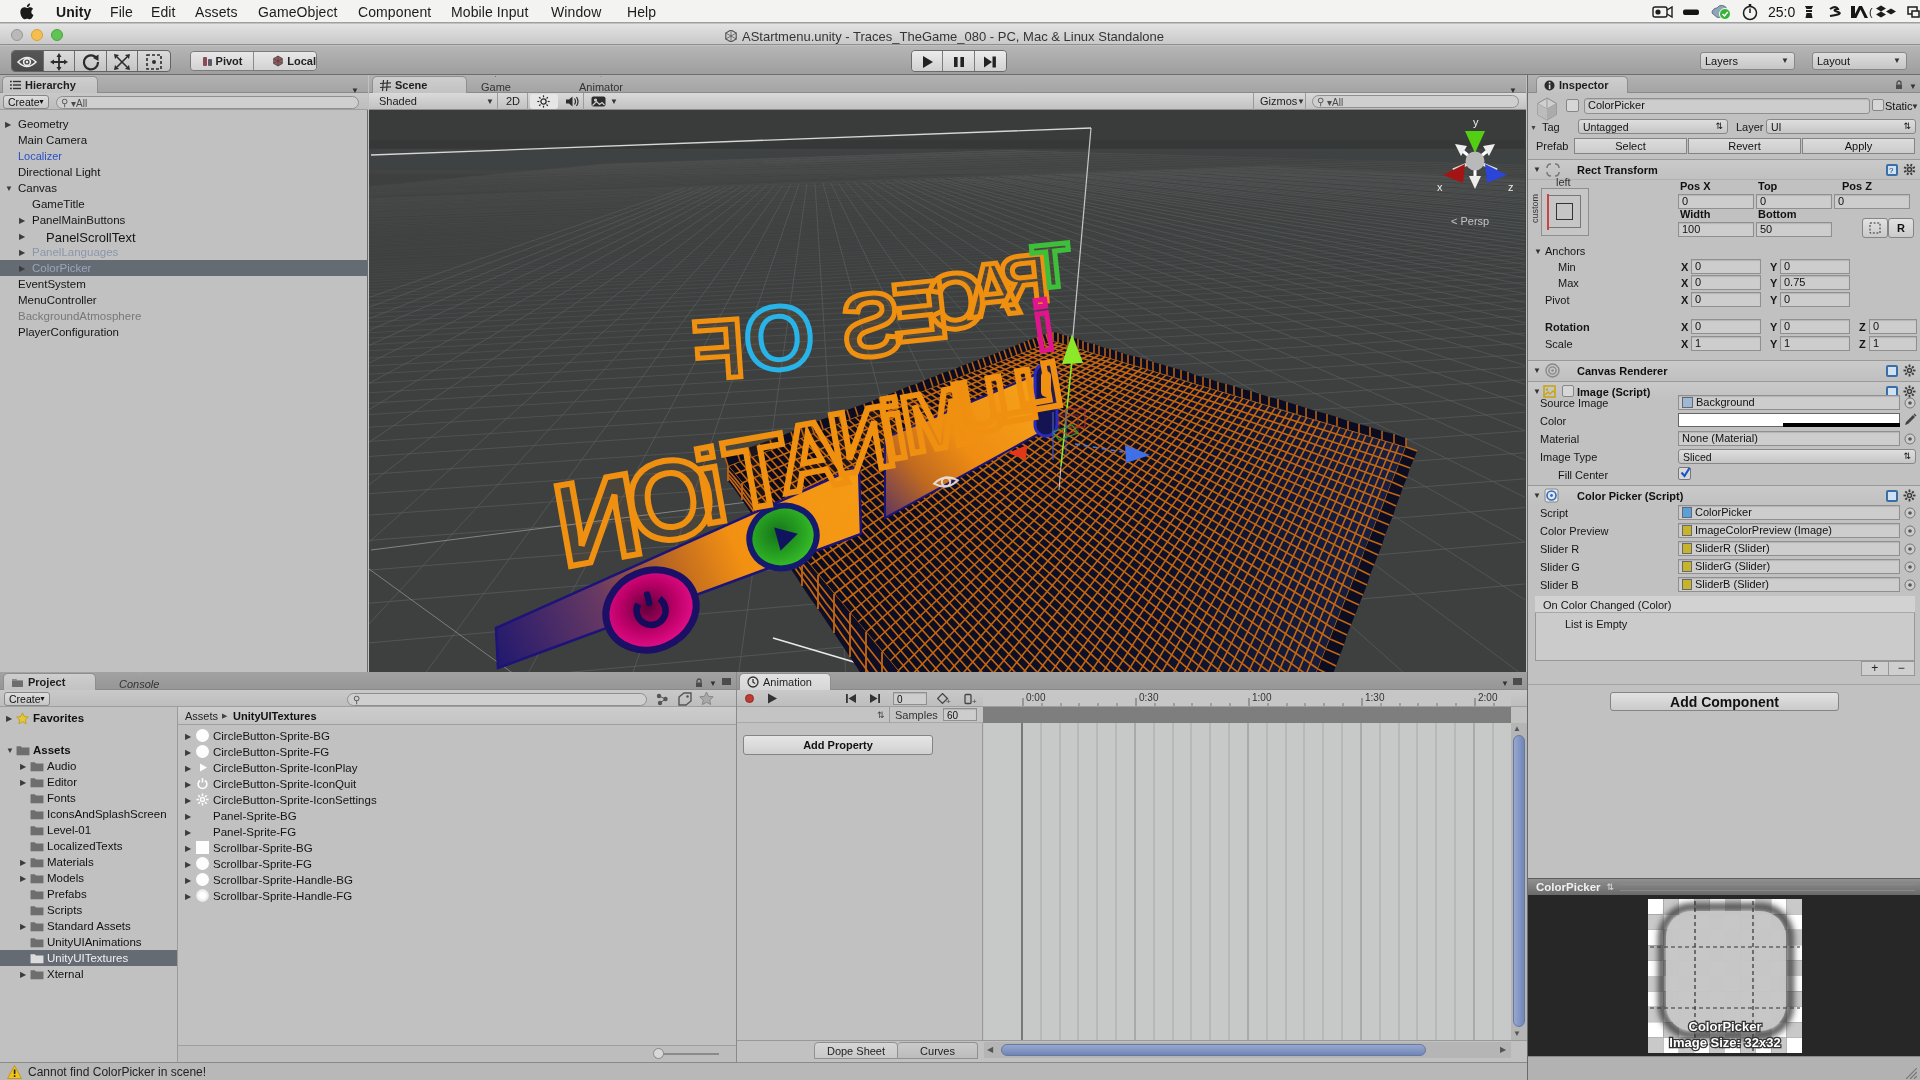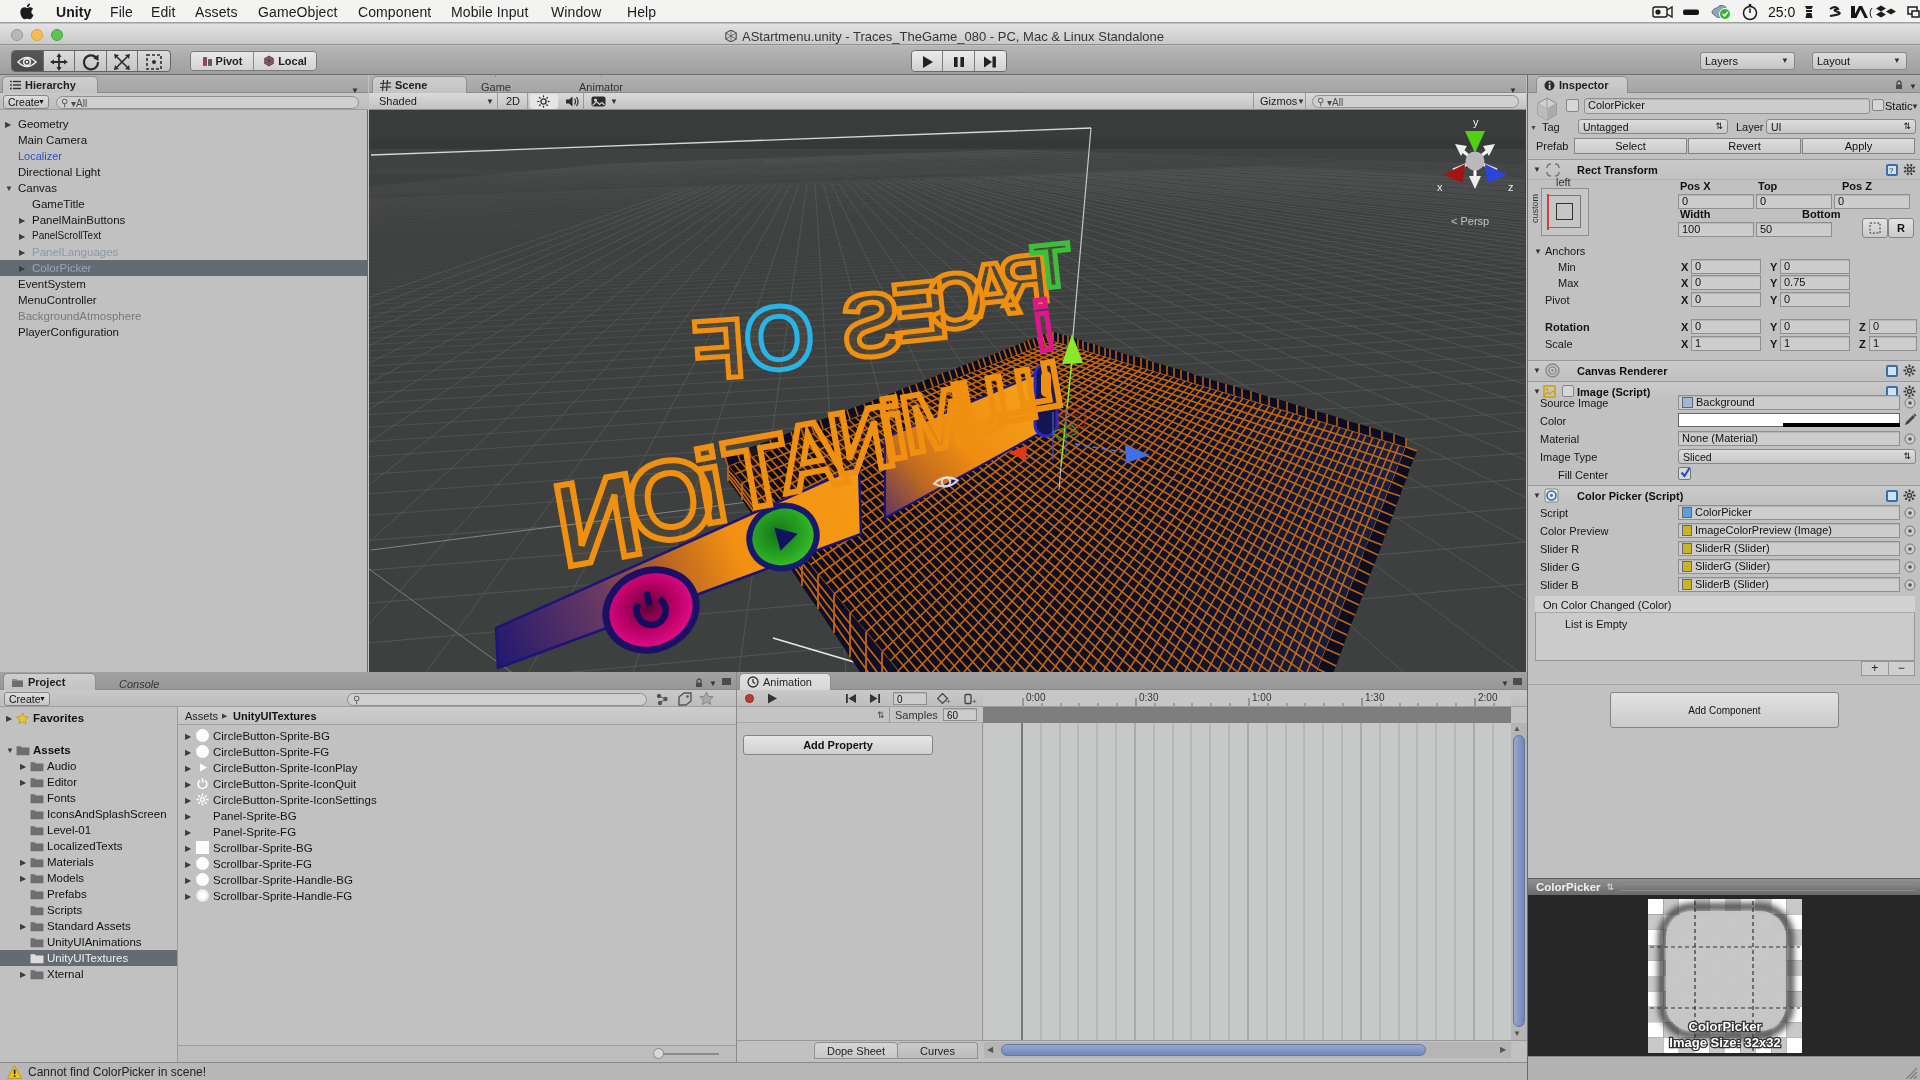--- a/index.html
+++ b/index.html
@@ -112,21 +112,21 @@
           <rect x="2" y="2" width="14" height="14" fill="none" stroke="#2c2c2c" stroke-width="1.6" stroke-dasharray="3 2"></rect>
           <circle cx="9" cy="9" r="2" fill="#2c2c2c"></circle>
         </svg>
 </div>
 </div>
 <div class="abs" style="left:190px;top:5px;width:127px;height:20px;display:flex;border:1px solid #7b7b7b;border-radius:4px;overflow:hidden;">
 <div style="flex:1;background:linear-gradient(#e8e8e8,#d2d2d2);border-right:1px solid #8a8a8a;display:flex;align-items:center;justify-content:center;gap:3px;font-weight:bold;color:#222;"><svg width="11" height="11" viewBox="0 0 11 11">
           <rect x="1" y="1" width="4" height="9" rx="1" fill="#8c4a52"></rect>
           <rect x="6" y="3" width="4" height="7" rx="1" fill="#5a5a66"></rect>
         </svg>Pivot</div>
-<div style="flex:1;background:linear-gradient(#e8e8e8,#d2d2d2);display:flex;align-items:center;justify-content:center;gap:3px;font-weight:bold;color:#222;"><svg width="12" height="12" viewBox="0 0 12 12">
+<div style="flex:1;background:linear-gradient(#e8e8e8,#d2d2d2);display:flex;align-items:center;justify-content:flex-end;gap:3px;font-weight:bold;color:#222;"><svg width="12" height="12" viewBox="0 0 12 12">
           <path d="M6 1l4.3 2.5v5L6 11 1.7 8.5v-5z" fill="#9c5a62" stroke="#444" stroke-width="0.8"></path>
           <path d="M6 1v10M1.7 3.5l8.6 5M10.3 3.5l-8.6 5" stroke="#444" stroke-width="0.7"></path>
         </svg>Local</div>
 </div>
 <div class="abs" style="left:911px;top:4px;width:96px;height:22px;display:flex;border:1px solid #6b6b6b;border-radius:4px;overflow:hidden;">
 <div style="width:32px;height:22px;background:linear-gradient(#ececec,#cdcdcd);border-right:1px solid #7c7c7c;display:flex;align-items:center;justify-content:center;">
         <svg width="30" height="20" viewBox="0 0 30 20">
           <polygon points="11,4 11,16 21,10" fill="#222"></polygon>
         </svg>
       </div>
@@ -172,21 +172,21 @@
 <div class="abs" style="left:18px;top:43px;color:#151515;font-size:11.5px;">Geometry</div>
 <div class="abs" style="left:18px;top:59px;color:#151515;font-size:11.5px;">Main Camera</div>
 <div class="abs" style="left:18px;top:75px;color:#2a50c8;font-size:11px;">Localizer</div>
 <div class="abs" style="left:18px;top:91px;color:#151515;font-size:11.5px;">Directional Light</div>
 <div class="abs" style="left:5px;top:109px;font-size:8px;color:#3c3c3c;">▼</div>
 <div class="abs" style="left:18px;top:107px;color:#151515;font-size:11.5px;">Canvas</div>
 <div class="abs" style="left:32px;top:123px;color:#151515;font-size:11.5px;">GameTitle</div>
 <div class="abs" style="left:19px;top:141px;font-size:8px;color:#3c3c3c;">▶</div>
 <div class="abs" style="left:32px;top:139px;color:#151515;font-size:11.5px;">PanelMainButtons</div>
 <div class="abs" style="left:19px;top:157px;font-size:8px;color:#3c3c3c;">▶</div>
-<div class="abs" style="left:32px;top:155px;color:#151515;font-size:10px;">PanelScrollText</div>
+<div class="abs" style="left:46px;top:155px;color:#151515;font-size:13px;">PanelScrollText</div>
 <div class="abs" style="left:19px;top:173px;font-size:8px;color:#3c3c3c;">▶</div>
 <div class="abs" style="left:32px;top:171px;color:#8c96aa;font-size:11.5px;">PanelLanguages</div>
 <div class="row-sel" style="left:0;top:185px;width:368px;height:16px;background:#656b73;"></div>
 <div class="abs" style="left:19px;top:189px;font-size:8px;color:#3c3c3c;">▶</div>
 <div class="abs" style="left:32px;top:187px;color:#9aa5bc;font-size:11.5px;">ColorPicker</div>
 <div class="abs" style="left:18px;top:203px;color:#151515;font-size:11.5px;">EventSystem</div>
 <div class="abs" style="left:18px;top:219px;color:#151515;font-size:11.5px;">MenuController</div>
 <div class="abs" style="left:18px;top:235px;color:#787878;font-size:11.5px;">BackgroundAtmosphere</div>
 <div class="abs" style="left:18px;top:251px;color:#151515;font-size:11.5px;">PlayerConfiguration</div>
 </div>
@@ -1103,21 +1103,21 @@
 <div class="abs" style="left:19px;top:119px;width:2px;height:36px;background:#c84444;"></div>
 <div class="abs" style="left:28px;top:128px;width:17px;height:17px;border:1.5px solid #333;"></div>
 <div class="abs" style="left:2px;top:148px;font-size:9px;color:#333;transform:rotate(-90deg);transform-origin:0 0;">custom</div>
 <div class="hdr" style="left:152px;top:105px;">Pos X</div>
 <div class="hdr" style="left:230px;top:105px;">Top</div>
 <div class="hdr" style="left:314px;top:105px;">Pos Z</div>
 <div class="fld" style="left:150px;top:119px;width:76px;">0</div>
 <div class="fld" style="left:228px;top:119px;width:76px;">0</div>
 <div class="fld" style="left:306px;top:119px;width:76px;">0</div>
 <div class="hdr" style="left:152px;top:133px;">Width</div>
-<div class="hdr" style="left:230px;top:133px;margin-left:44px;">Bottom</div>
+<div class="hdr" style="left:230px;top:133px;">Bottom</div>
 <div class="fld" style="left:150px;top:147px;width:76px;">100</div>
 <div class="fld" style="left:228px;top:147px;width:76px;">50</div>
 <div class="btn" style="left:334px;top:143px;width:26px;height:20px;">
       <svg width="12" height="12" viewBox="0 0 12 12">
         <rect x="1" y="1" width="10" height="10" fill="none" stroke="#333" stroke-dasharray="2 1.6"></rect>
       </svg>
     </div>
 <div class="btn" style="left:360px;top:143px;width:26px;height:20px;font-weight:bold;">R</div>
 <div class="abs" style="left:6px;top:172px;font-size:8px;color:#333">▼</div>
 <div class="lbl" style="left:17px;top:170px;">Anchors</div>
@@ -1286,21 +1286,21 @@
     </svg>
 <div class="abs" style="left:7px;top:521px;width:380px;height:65px;background:#cbcbcb;border:1px solid #979797;"></div>
 <div class="abs" style="left:7px;top:521px;width:380px;height:17px;background:#d2d2d2;border-bottom:1px solid #a8a8a8;"></div>
 <div class="lbl" style="left:15px;top:524px;">On Color Changed (Color)</div>
 <div class="lbl" style="left:17px;top:543px;margin-left:20px;">List is Empty</div>
 <div class="abs" style="left:333px;top:586px;width:54px;height:15px;background:#cfcfcf;border:1px solid #979797;display:flex;">
       <div style="flex:1;border-right:1px solid #979797;text-align:center;font-size:12px;line-height:13px;color:#222;">+</div>
       <div style="flex:1;text-align:center;font-size:12px;line-height:13px;color:#222;">−</div>
     </div>
 <div class="sep" style="left:0;top:609px;width:393px;height:1px;background:#a2a2a2;"></div>
-<div class="btn" style="left:82px;top:617px;width:229px;height:36px;border-radius:3px;font-size:10px;">Add Component</div>
+<div class="btn" style="left:82px;top:617px;width:229px;height:19px;border-radius:3px;font-size:14px;font-weight:bold;">Add Component</div>
 <div class="abs" style="left:0;top:803px;width:393px;height:17px;background:linear-gradient(#909090,#6a6a6a);border-top:1px solid #5c5c5c;display:flex;align-items:center;">
 <span style="margin-left:8px;font-weight:bold;color:#f0f0f0;font-size:11.5px;">ColorPicker</span>
       <span style="margin-left:6px;color:#ddd;font-size:9px;">⇅</span>
 <div style="flex:1;margin:0 6px;height:7px;border-top:1px solid #8a8a8a;border-bottom:1px solid #8a8a8a;"></div>
 </div>
 <div class="abs" style="left:0;top:820px;width:393px;height:161px;background:#272727;">
 <svg class="abs" style="left:120px;top:4px" width="154" height="154" viewBox="0 0 154 154">
 <rect x="0.0" y="0.0" width="15.4" height="15.4" fill="#ffffff"></rect>
 <rect x="15.4" y="0.0" width="15.4" height="15.4" fill="#c9c9c9"></rect>
 <rect x="30.8" y="0.0" width="15.4" height="15.4" fill="#ffffff"></rect>

